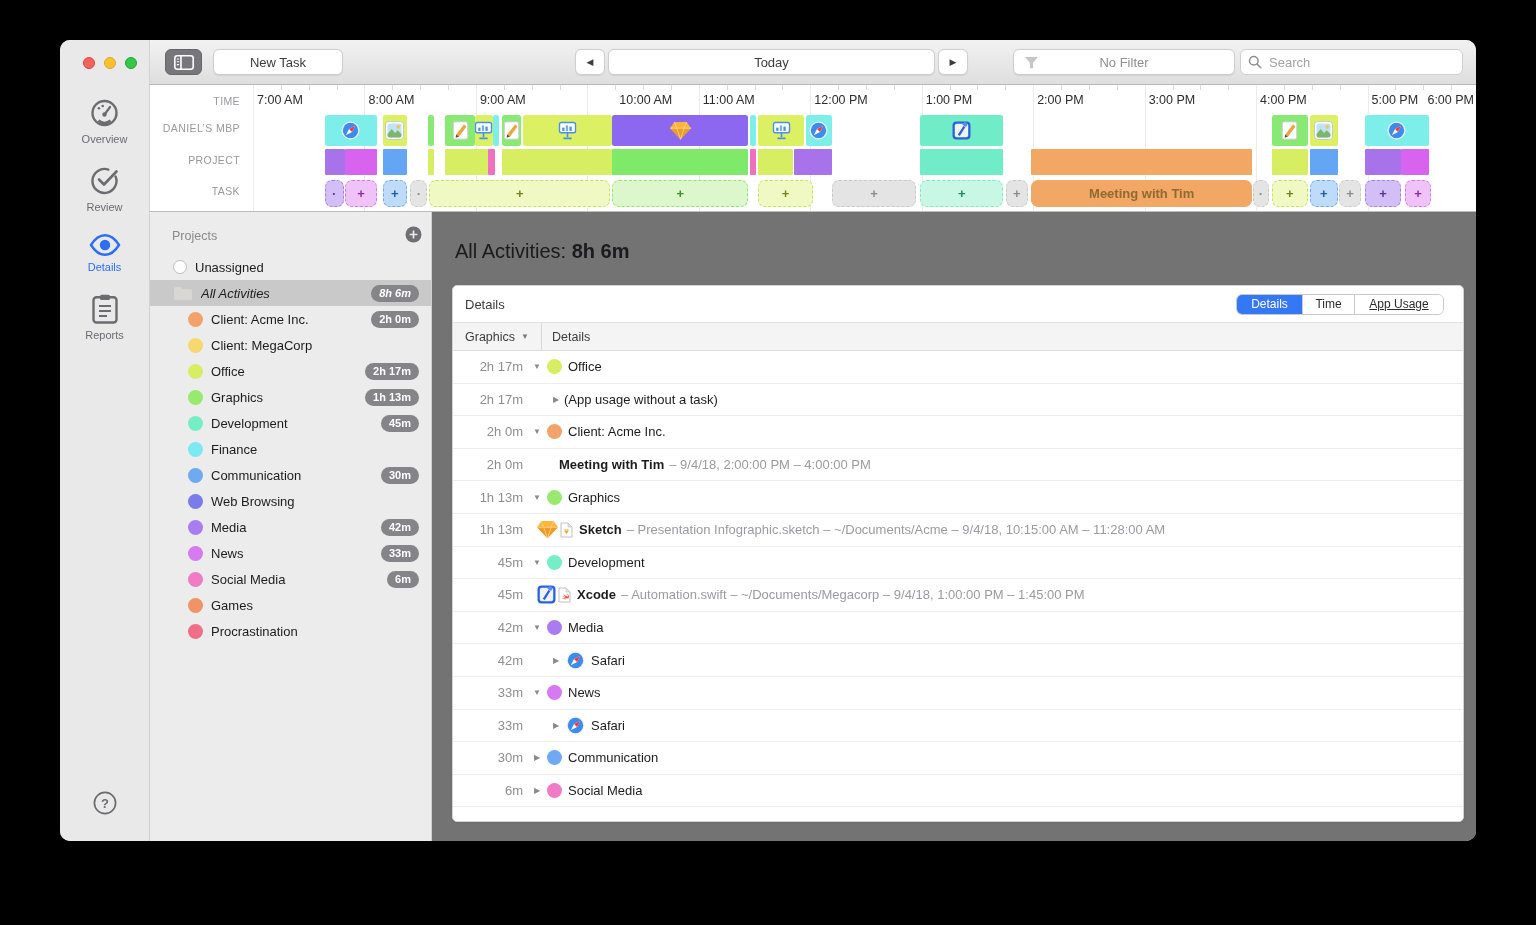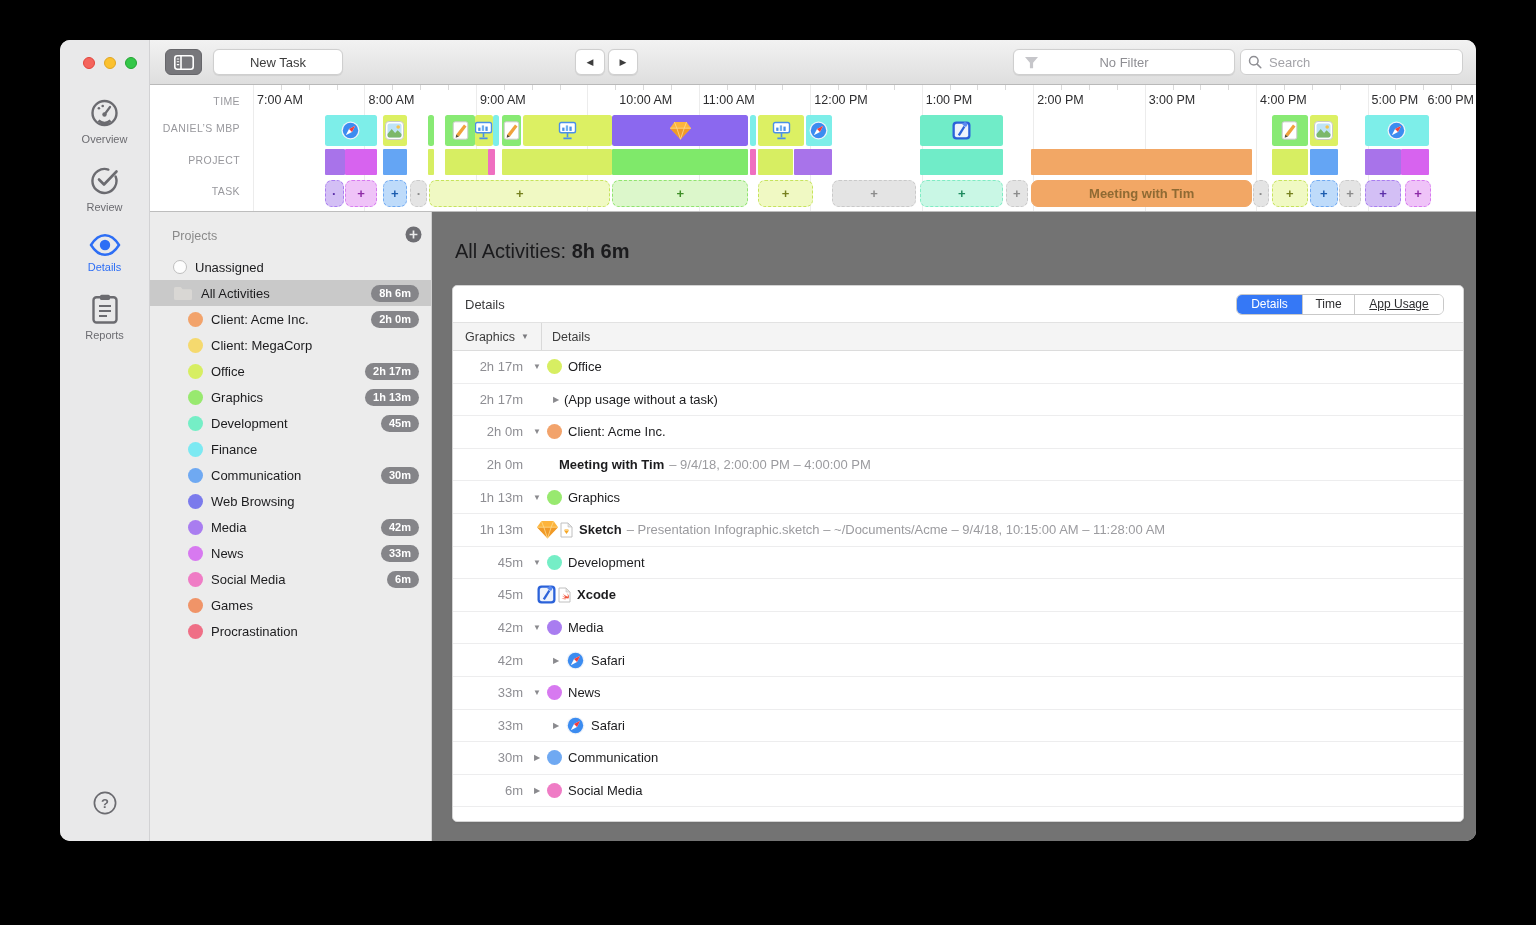--- a/index.html
+++ b/index.html
@@ -72,21 +72,21 @@
 
   
   .content { flex:1; display:flex; min-height:0; }
   .projects { width:282px; flex-shrink:0; background:#ececec; border-right:1px solid #d0d0d0;
     position:relative; padding-top:14px; }
   .proj-head { display:flex; align-items:center; justify-content:space-between;
     padding:0 9px 0 22px; height:20px; }
   .proj-head .ptitle { font-size:12.5px; color:#8a8a8a; }
   .proj-list { margin-top:8px; }
   .proj-item { height:26px; display:flex; align-items:center; font-size:13px; color:#1c1c1e; }
-  .proj-item.selected { background:#c9c9c9; }
+  .proj-item.selected { background:#c9c9c9;font-style:italic; }
   .proj-item .marker { flex-shrink:0; display:flex; align-items:center; justify-content:center; }
   .proj-item.lvl0 { padding-left:23px; }
   .proj-item.lvl1 { padding-left:38px; }
   .pdot { width:15px; height:15px; border-radius:50%; }
   .pcircle { width:14px; height:14px; border-radius:50%; background:#fdfdfd; border:1.5px solid #bfbfbf; }
   .proj-item .plabel { margin-left:8px; flex:1; white-space:nowrap; overflow:hidden; }
   .badge { margin-right:12px; background:#858589; color:#fff; font-size:11px; font-weight:bold;
     border-radius:9px; padding:2.5px 8px; }
 
   .pane { flex:1; position:relative; background:#737373; min-width:0; }
@@ -200,20 +200,21 @@
               <line x1="2.8" y1="6.8" x2="5.2" y2="6.8" stroke="#fff" stroke-width="1.1"></line>
               <line x1="2.8" y1="9.6" x2="5.2" y2="9.6" stroke="#fff" stroke-width="1.1"></line>
             </svg>
           </span>
         </button>
       <button class="tbtn newtask-btn">New Task</button>
       <div class="nav-group">
         <button class="tbtn nav-arrow">
           <span>◀</span>
         </button>
+        <button class="tbtn today-btn">Today</button>
         <button class="tbtn nav-arrow">
           <span>▶</span>
         </button>
       </div>
       <button class="tbtn filter-btn">
         <span class="fico" id="funnel-slot"><span class="icon">
               <svg width="15" height="13" viewBox="0 0 15 13">
                 <path d="M1 1h13L9.1 6.8v5.4H5.9V6.8z" fill="#c6c6ca"></path>
               </svg>
             </span></span>
@@ -700,20 +701,21 @@
                         <path d="M10.3 3.8l3.7 2.3 1.1-1.7a2.1 2.1 0 0 0-.7-2.9 2.1 2.1 0 0 0-3 .7z" fill="#5b8af0"></path>
                       </svg>
                       <svg width="13" height="16" viewBox="0 0 13 16">
                         <path d="M1 1h7l4 4v10H1z" fill="#fff" stroke="#c0c0c0"></path>
                         <path d="M8 1l4 4H8z" fill="#e6e6e6" stroke="#c0c0c0" stroke-width="0.6"></path>
                         <path d="M3.5 11.5c2.5 1.2 5 .8 6-.5-1.8.3-4.2-.6-5.5-2.5 1 .8 2.5 1.4 3.5 1.3C6.3 8.6 5.2 7.3 5 6.5c1.3 1.6 3.3 2.9 4.8 3.2.4-1.2-.2-2.6-1-3.7 2 1.5 2.8 4 1.6 5.6z" fill="#f05138"></path>
                       </svg>
                     </span>
                   </span>
                   <span class="lab bold">Xcode</span>
+                  <span class="sub">– Automation.swift – ~/Documents/Megacorp – 9/4/18, 1:00:00 PM – 1:45:00 PM</span>
                 </div>
               </div>
               <div class="trow">
                 <div class="tr-dur">42m</div>
                 <div class="tr-main">
                   <span class="tri">▼</span>
                   <span class="dot" style="background: rgb(169, 125, 240);"></span>
                   <span class="lab">Media</span>
                 </div>
               </div>

